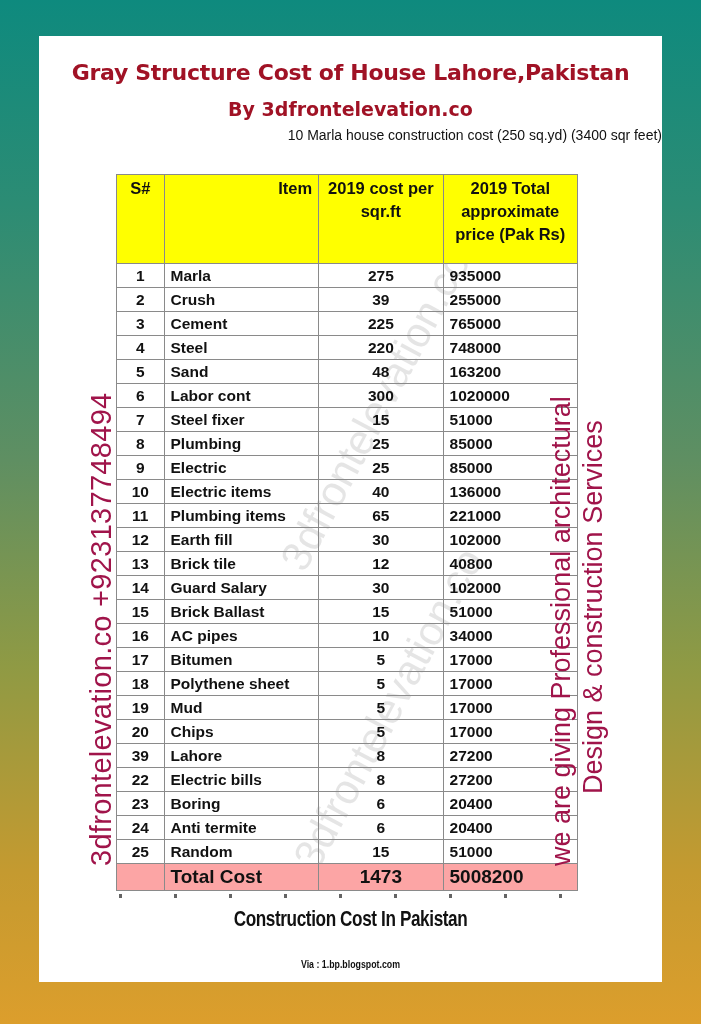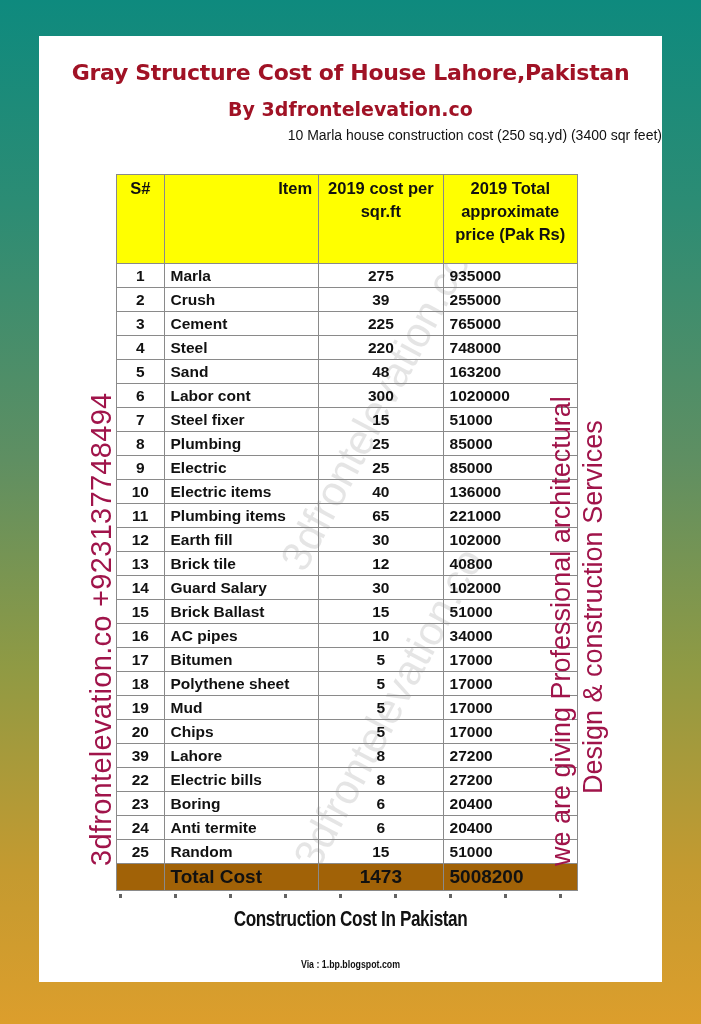--- a/index.html
+++ b/index.html
@@ -37,21 +37,21 @@
   table.cost th {
     background:#ffff00; vertical-align:top; font-size:16.5px; line-height:23px;
     padding-top:2px; height:86px;
   }
   .c-sn { width:34px; text-align:center; }
   .c-item { width:140px; text-align:left; }
   .c-rate { width:110px; text-align:center; }
   .c-total { width:120px; text-align:left; }
   th.c-item { text-align:right;margin-left:43px; }
   th.c-total, th.c-rate { text-align:center; }
-  tr.total-row td { background:#a16207; font-size:19px; height:26px; line-height:26px; }
+  tr.total-row td { background:#fca5a5; font-size:19px; height:26px; line-height:26px; }
   .vtext {
     position:absolute; color:#a0144a; white-space:nowrap;
     font-size:29px; transform-origin:left top;
   }
   .vleft { left:46px; top:830px; transform:rotate(-90deg); letter-spacing:0.3px; }
   .vright1 { left:507px; top:830px; transform:rotate(-90deg); font-size:27px; }
   .vright2 { left:539px; top:758px; transform:rotate(-90deg); font-size:27px; }
   .watermark {
     position:absolute; color:rgba(180,180,180,0.35); font-size:42px; white-space:nowrap;
     transform-origin:left top; transform:rotate(-62deg);

